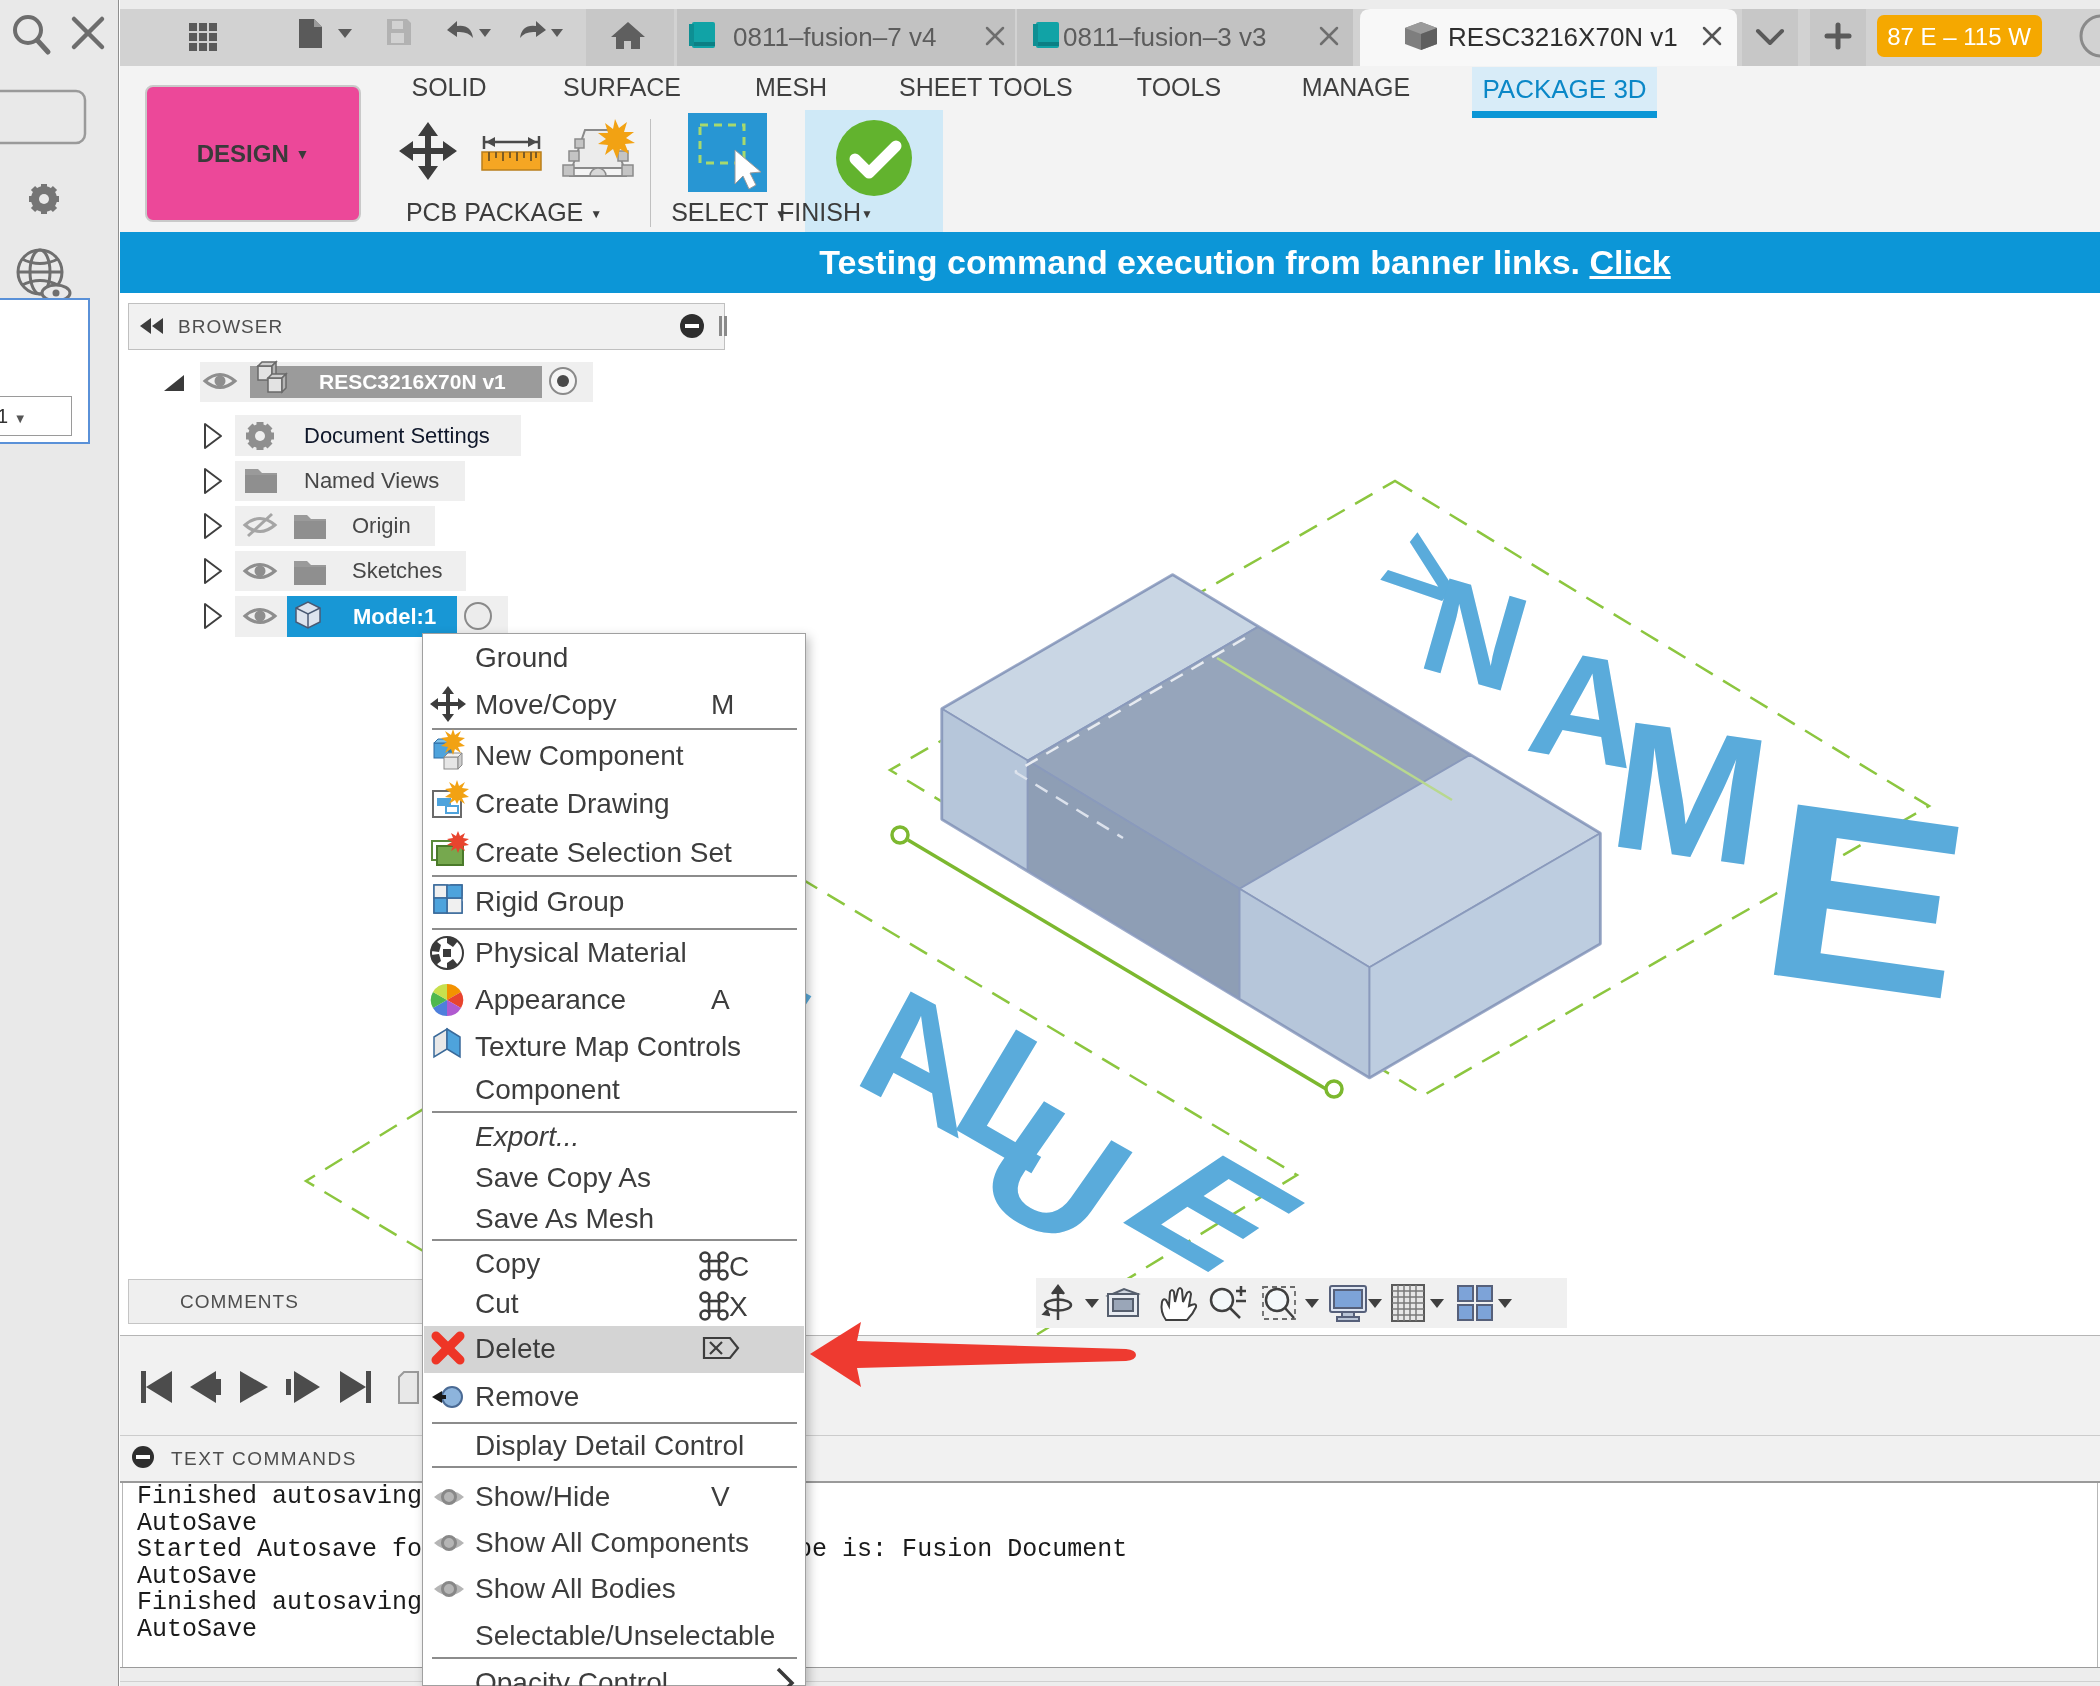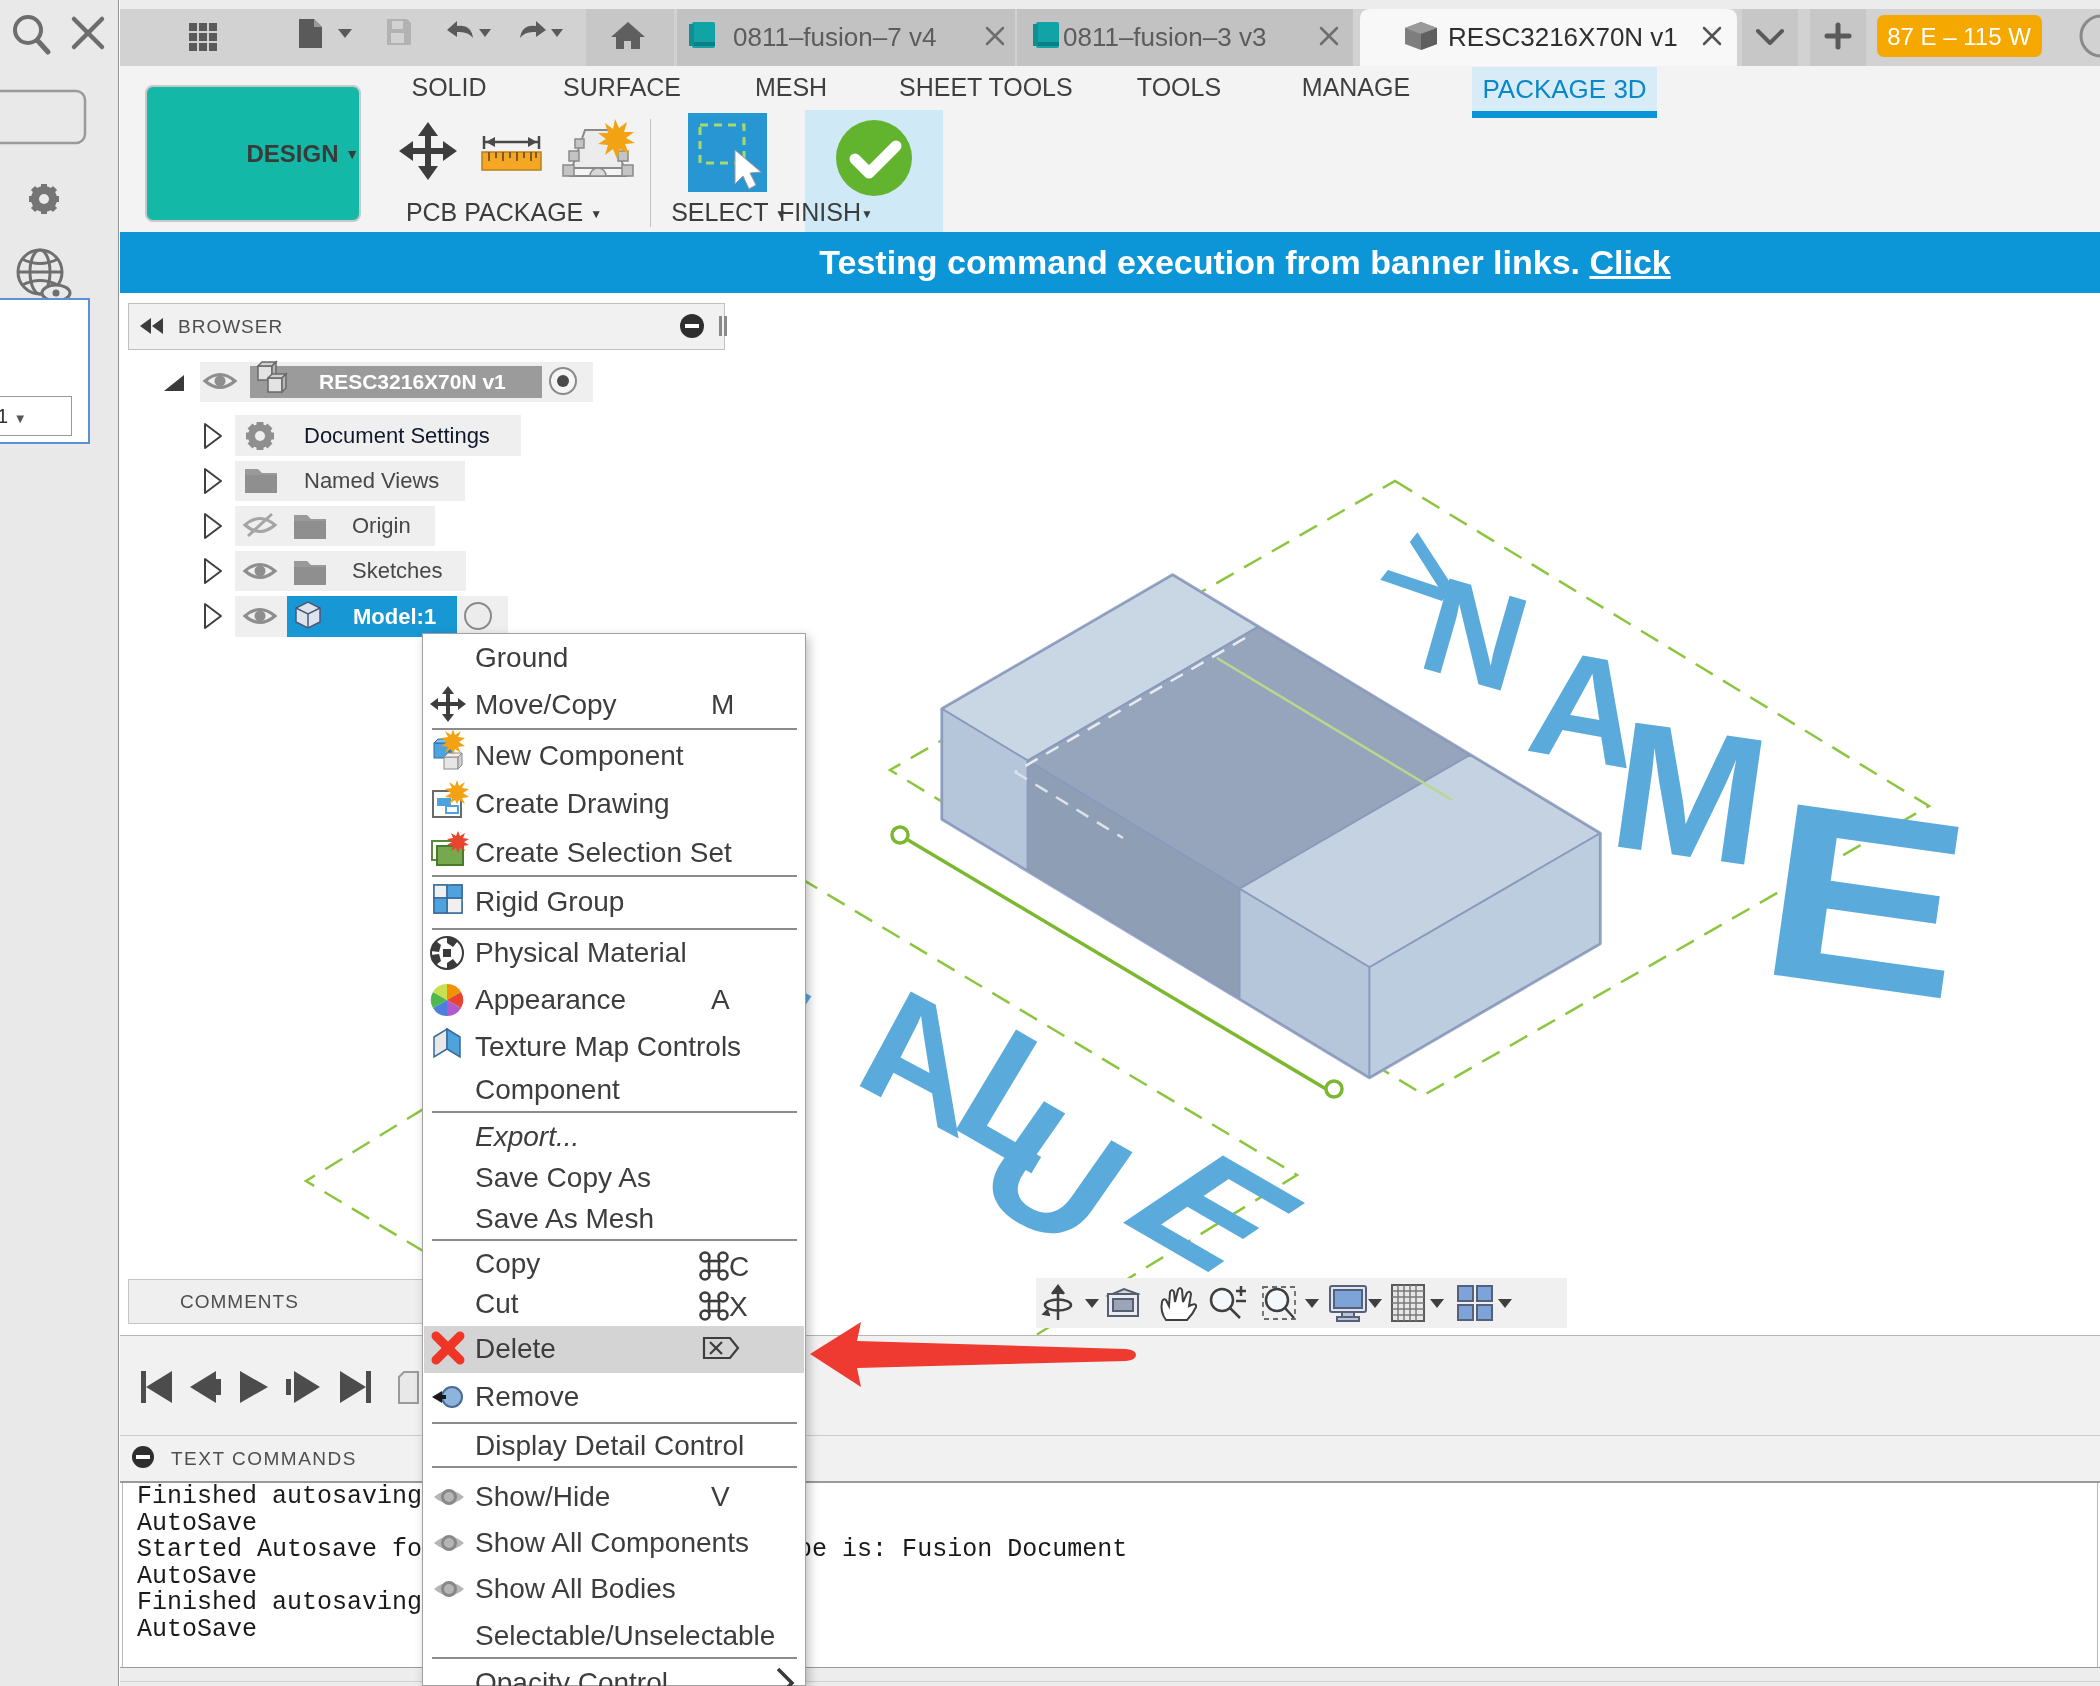--- a/index.html
+++ b/index.html
@@ -140,21 +140,21 @@
 <div class="abs" style="left:120px;top:66px;width:1980px;height:166px;background:#f3f3f3;"></div>
 <div class="abs" style="left:389px;top:73px;width:120px;height:27px;font-size:25px;color:#3f3f3f;text-align:center;white-space:nowrap;">SOLID</div>
 <div class="abs" style="left:562px;top:73px;width:120px;height:27px;font-size:25px;color:#3f3f3f;text-align:center;white-space:nowrap;">SURFACE</div>
 <div class="abs" style="left:731px;top:73px;width:120px;height:27px;font-size:25px;color:#3f3f3f;text-align:center;white-space:nowrap;">MESH</div>
 <div class="abs" style="left:899px;top:73px;width:160px;height:27px;font-size:25px;color:#3f3f3f;text-align:center;white-space:nowrap;">SHEET TOOLS</div>
 <div class="abs" style="left:1119px;top:73px;width:120px;height:27px;font-size:25px;color:#3f3f3f;text-align:center;white-space:nowrap;">TOOLS</div>
 <div class="abs" style="left:1296px;top:73px;width:120px;height:27px;font-size:25px;color:#3f3f3f;text-align:center;white-space:nowrap;">MANAGE</div>
 <div class="abs" style="left:1472px;top:67px;width:185px;height:44px;background:#d8ecf8;font-size:26px;color:#0a87c7;text-align:center;line-height:44px;white-space:nowrap;">PACKAGE 3D</div>
 <div class="abs" style="left:1472px;top:111px;width:185px;height:7px;background:#0a96d6;"></div>
 
-<div class="abs" style="left:145px;top:85px;width:212px;height:133px;background:#14b8a6;border:2px solid #c9c9c9;border-radius:8px;text-align:right;line-height:133px;font-size:24px;font-weight:bold;color:#3a3a3a;">DESIGN <span style="font-size:14px;font-weight:normal;position:relative;top:-3px;">▼</span></div>
+<div class="abs" style="left:145px;top:85px;width:212px;height:133px;background:#ec4899;border:2px solid #c9c9c9;border-radius:8px;text-align:center;line-height:133px;font-size:24px;font-weight:bold;color:#3a3a3a;">DESIGN <span style="font-size:14px;font-weight:normal;position:relative;top:-3px;">▼</span></div>
 
 <svg class="abs" style="left:380px;top:105px;" width="420" height="95" viewBox="380 105 420 95">
 
   <g fill="#3d3d3d">
     <path d="M428,122 l-10,14 h7 v12 h-12 v-7 l-14,10 l14,10 v-7 h12 v12 h-7 l10,14 l10,-14 h-7 v-12 h12 v7 l14,-10 l-14,-10 v7 h-12 v-12 h7 z"></path>
   </g>
 
   <g>
     <line x1="484" y1="142" x2="539" y2="142" stroke="#4a4a4a" stroke-width="2.5"></line>
     <line x1="484" y1="136" x2="484" y2="149" stroke="#4a4a4a" stroke-width="2.5"></line>

